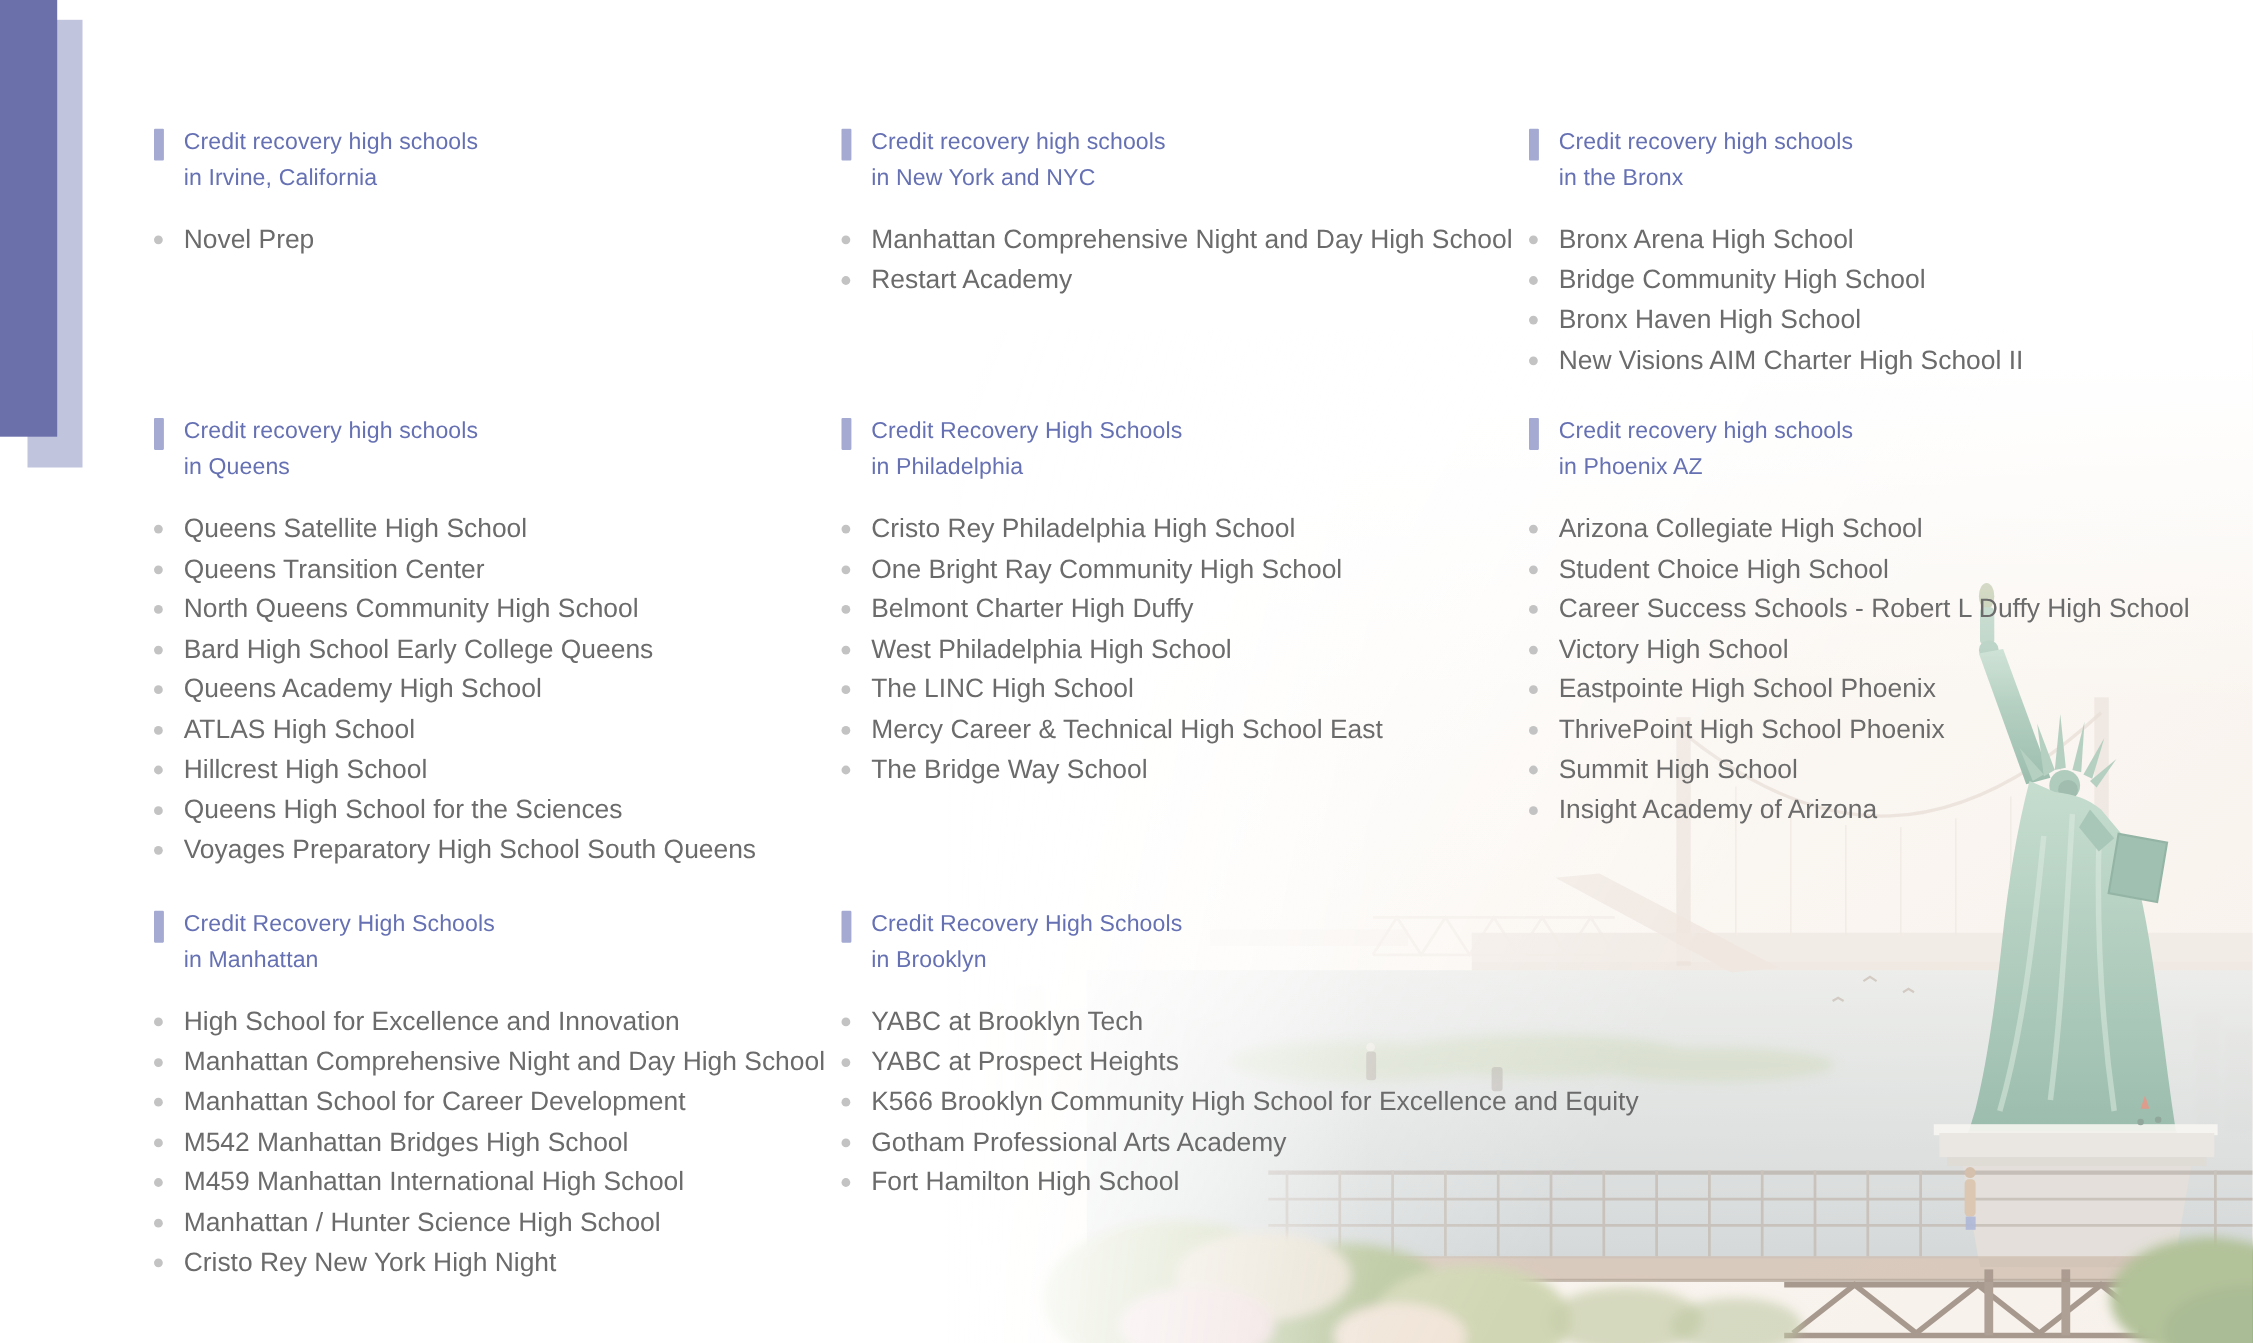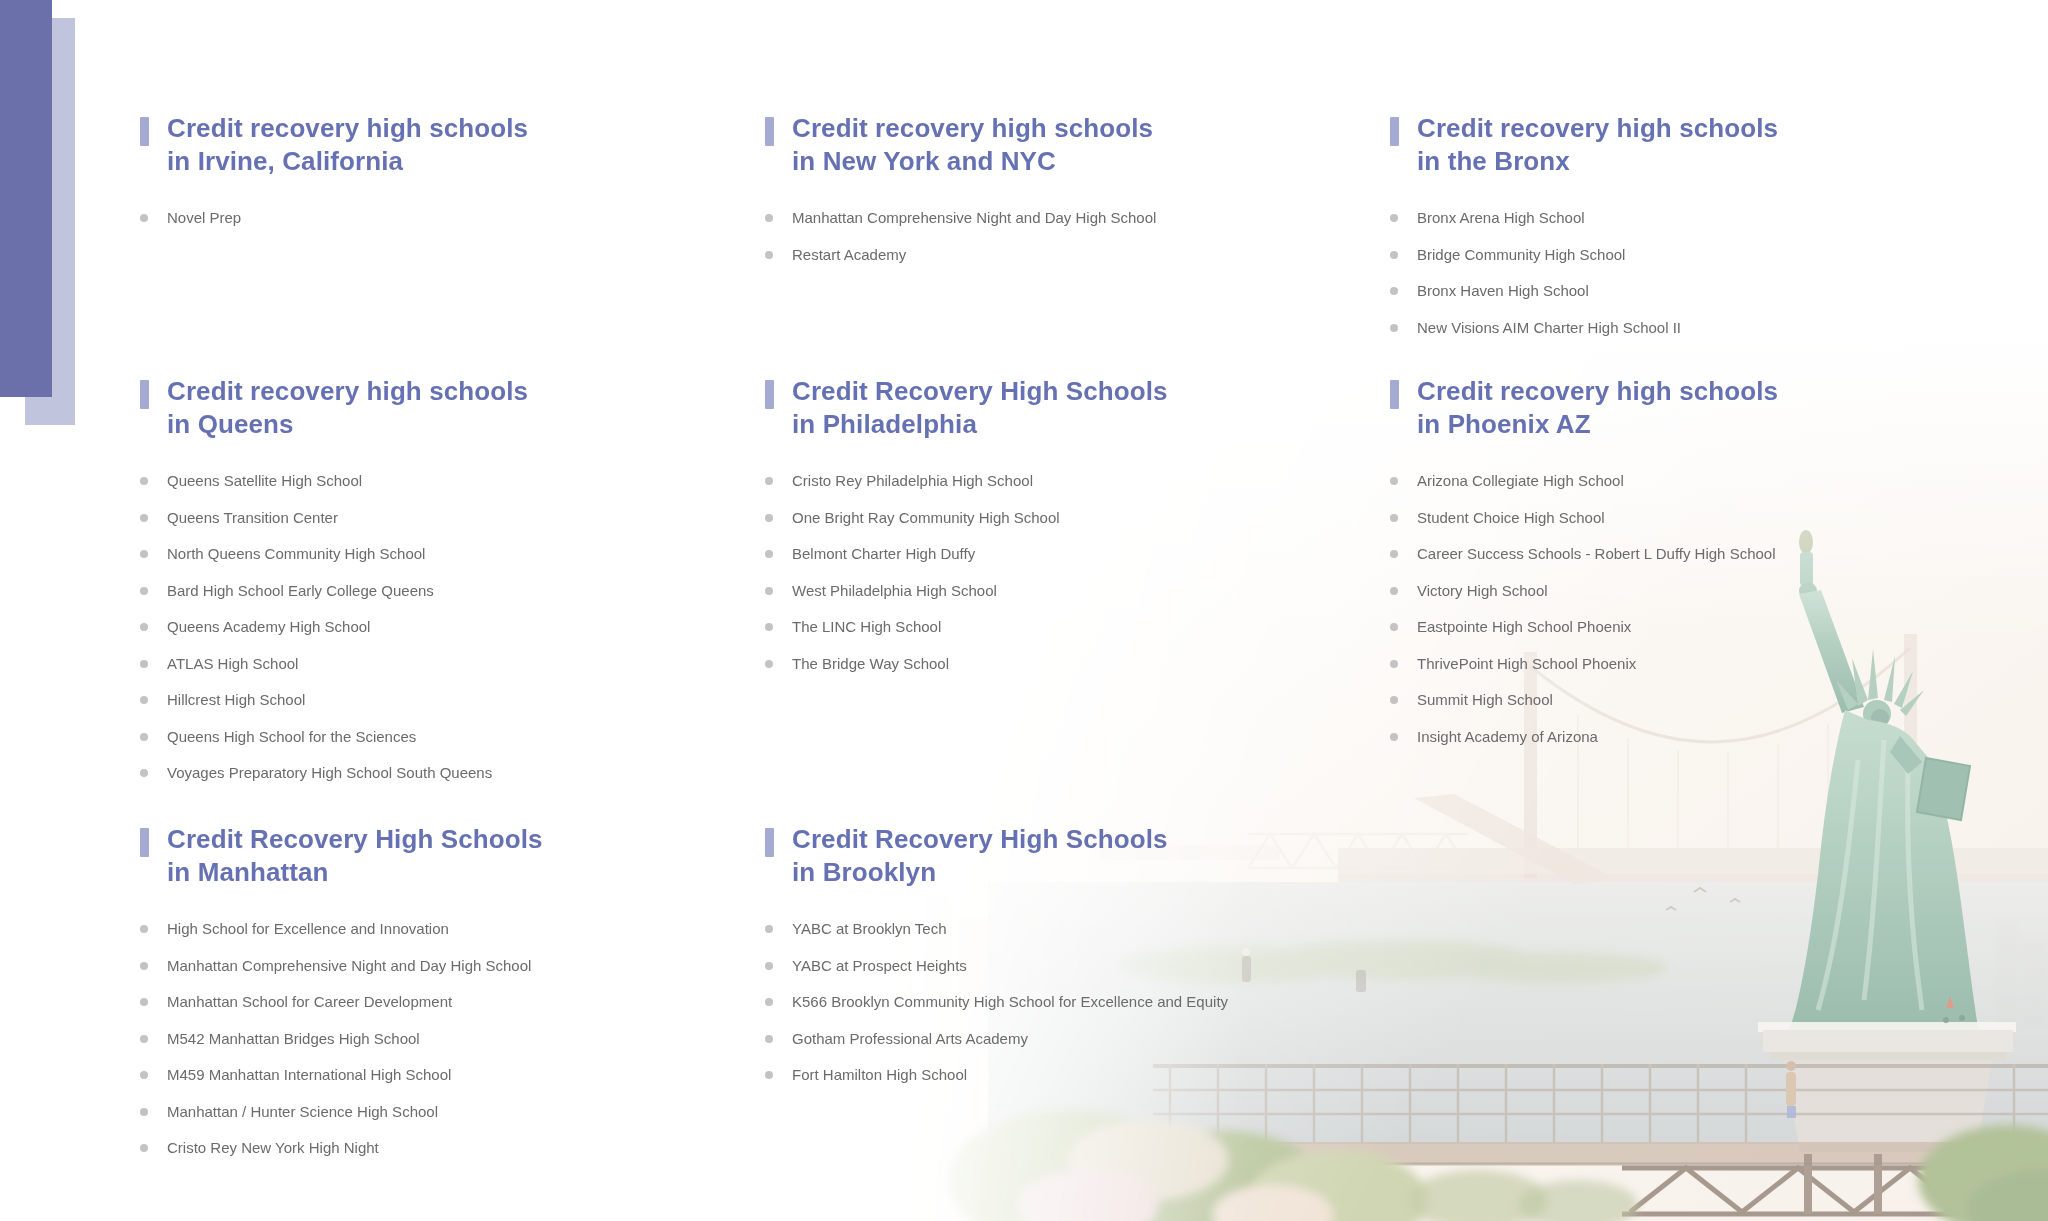--- a/index.html
+++ b/index.html
@@ -30,27 +30,27 @@
 
   
   #sections{position:absolute; left:0; top:0; width:2048px; height:1221px; z-index:3;}
   .list-section{position:absolute; width:640px;}
   .s0{left:140px; top:112px;} .s1{left:765px; top:112px;} .s2{left:1390px; top:112px;}
   .s3{left:140px; top:375px;} .s4{left:765px; top:375px;} .s5{left:1390px; top:375px;}
   .s6{left:140px; top:823px;} .s7{left:765px; top:823px;}
 
   .sec-header{position:relative; padding-left:27px;}
   .marker{position:absolute; left:0; top:5px; width:9px; height:29px; background:var(--marker); border-radius:1px;}
-  .title{font-size:26px; line-height:33px; font-weight:bold; color:var(--header); letter-spacing:.1px;}
+  .title{font-size:21px; line-height:33px; font-weight:normal; color:var(--header); letter-spacing:.1px;}
   .title span{display:block; white-space:nowrap;}
 
   ul.items{list-style:none; margin-top:22px;}
   ul.items li{display:flex; align-items:flex-start; line-height:36.5px; white-space:nowrap;}
   .bullet{flex:none; width:8px; height:8px; border-radius:50%; background:var(--bullet); margin:14px 19px 0 0;}
-  .school{font-size:15px; color:var(--text);}
+  .school{font-size:24px; color:var(--text);}
 </style>
 </head>
 <body>
 
 <div class="page">
 
   <div class="photo-wrap">
     <svg width="1230" height="921" viewBox="0 0 1230 921">
       <defs>
         <linearGradient id="skyGrad" x1="0" y1="0" x2="1" y2="1">
@@ -364,20 +364,24 @@
           <li>
             <span class="bullet"></span>
             <span class="school">West Philadelphia High School</span>
           </li>
           <li>
             <span class="bullet"></span>
             <span class="school">The LINC High School</span>
           </li>
           <li>
             <span class="bullet"></span>
+            <span class="school">Mercy Career &amp; Technical High School East</span>
+          </li>
+          <li>
+            <span class="bullet"></span>
             <span class="school">The Bridge Way School</span>
           </li>
         </ul>
     </section>
 
     <section class="list-section s5">
       <header class="sec-header">
         <span class="marker"></span>
         <h2 class="title">
           <span class="t1">Credit recovery high schools</span>

